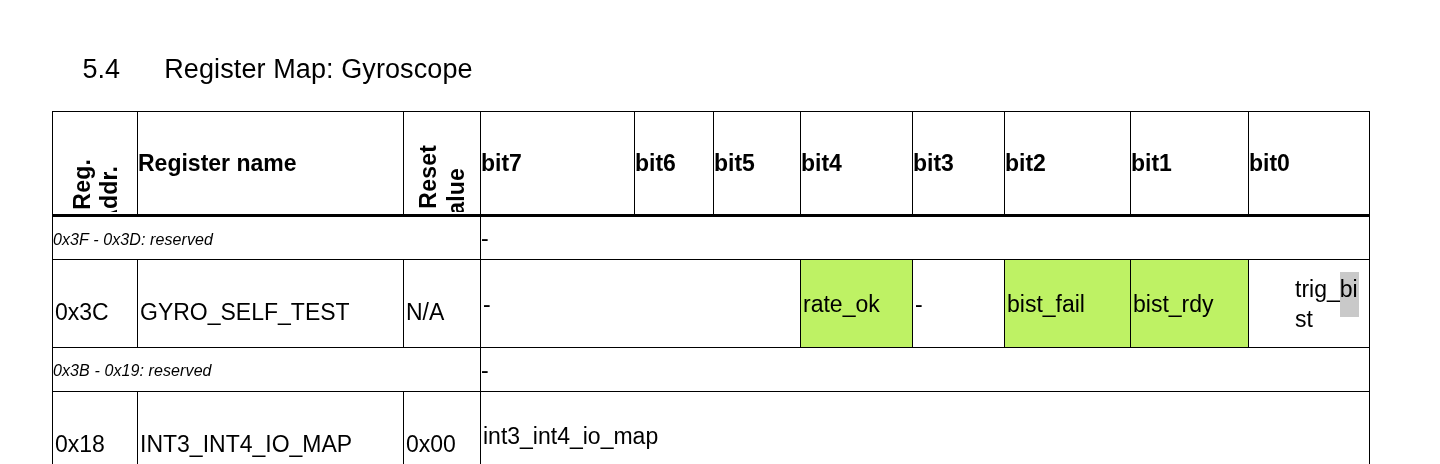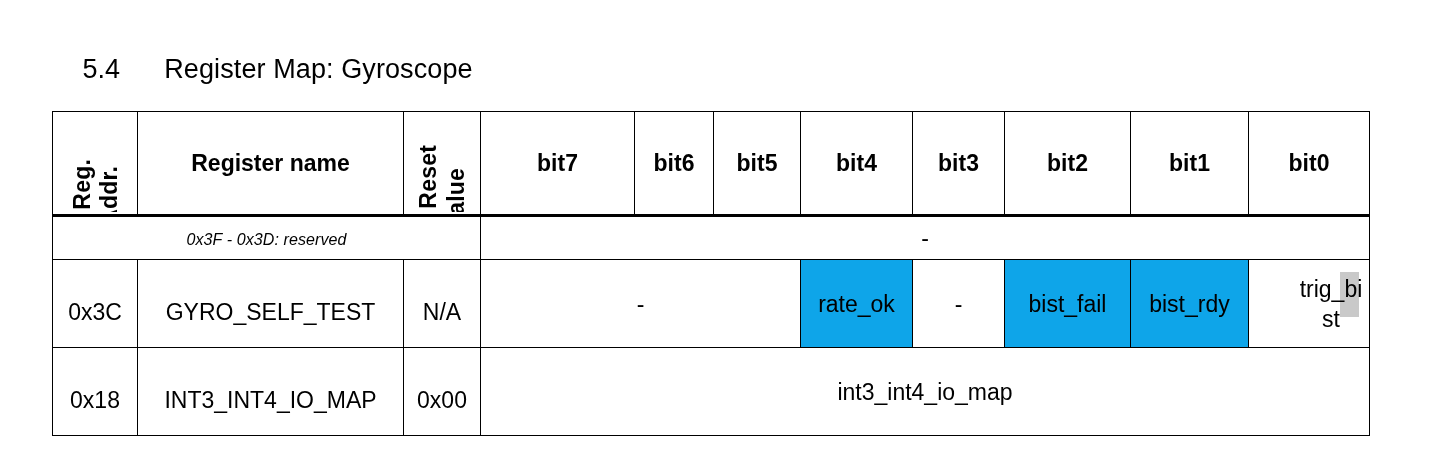--- a/index.html
+++ b/index.html
@@ -46,21 +46,21 @@
     border-collapse: collapse;
     table-layout: fixed;
   }
   .reg-table td, .reg-table th {
     border: 1.6px solid #000000;
     padding: 0;
     vertical-align: bottom;
     font-weight: 400;
     font-size: 23px;
     line-height: 28px;
-    text-align: center;
+    text-align: left;
     box-sizing: border-box;
     overflow: visible;
   }
 
   
   .reg-table thead th {
     height: 104px;
     vertical-align: middle;
     font-weight: bold;
     font-size: 23px;
@@ -111,21 +111,21 @@
   .row-tall td.mid {
     vertical-align: middle;
     padding-bottom: 0;
   }
   .cellwrap {
     display: block;
     line-height: 30px;
     padding: 0 2px;
     word-break: break-all;
   }
-  .shaded { background: #0ea5e9; }
+  .shaded { background: #bef264; }
   .dash { font-size: 23px; }
 
   
   .bit0-cell { position: relative; }
   .sel-patch {
     position: absolute;
     right: 10px;
     top: 12px;
     width: 19px;
     height: 45px;
@@ -219,20 +219,28 @@
         </td>
         <td class="mid shaded">
           <span class="cellwrap">bist_rdy</span>
         </td>
         <td class="mid bit0-cell">
           <span class="sel-patch"></span>
           <span class="cellwrap">trig_bist</span>
         </td>
       </tr>
 
+      <tr class="row-reserved">
+        <td colspan="3">
+          <span class="reserved-label">0x3B - 0x19: reserved</span>
+        </td>
+        <td colspan="8">
+          <span class="dash">-</span>
+        </td>
+      </tr>
 
       <tr class="row-tall">
         <td>
           <span class="cellwrap">0x18</span>
         </td>
         <td>
           <span class="cellwrap">INT3_INT4_IO_MAP</span>
         </td>
         <td>
           <span class="cellwrap">0x00</span>

